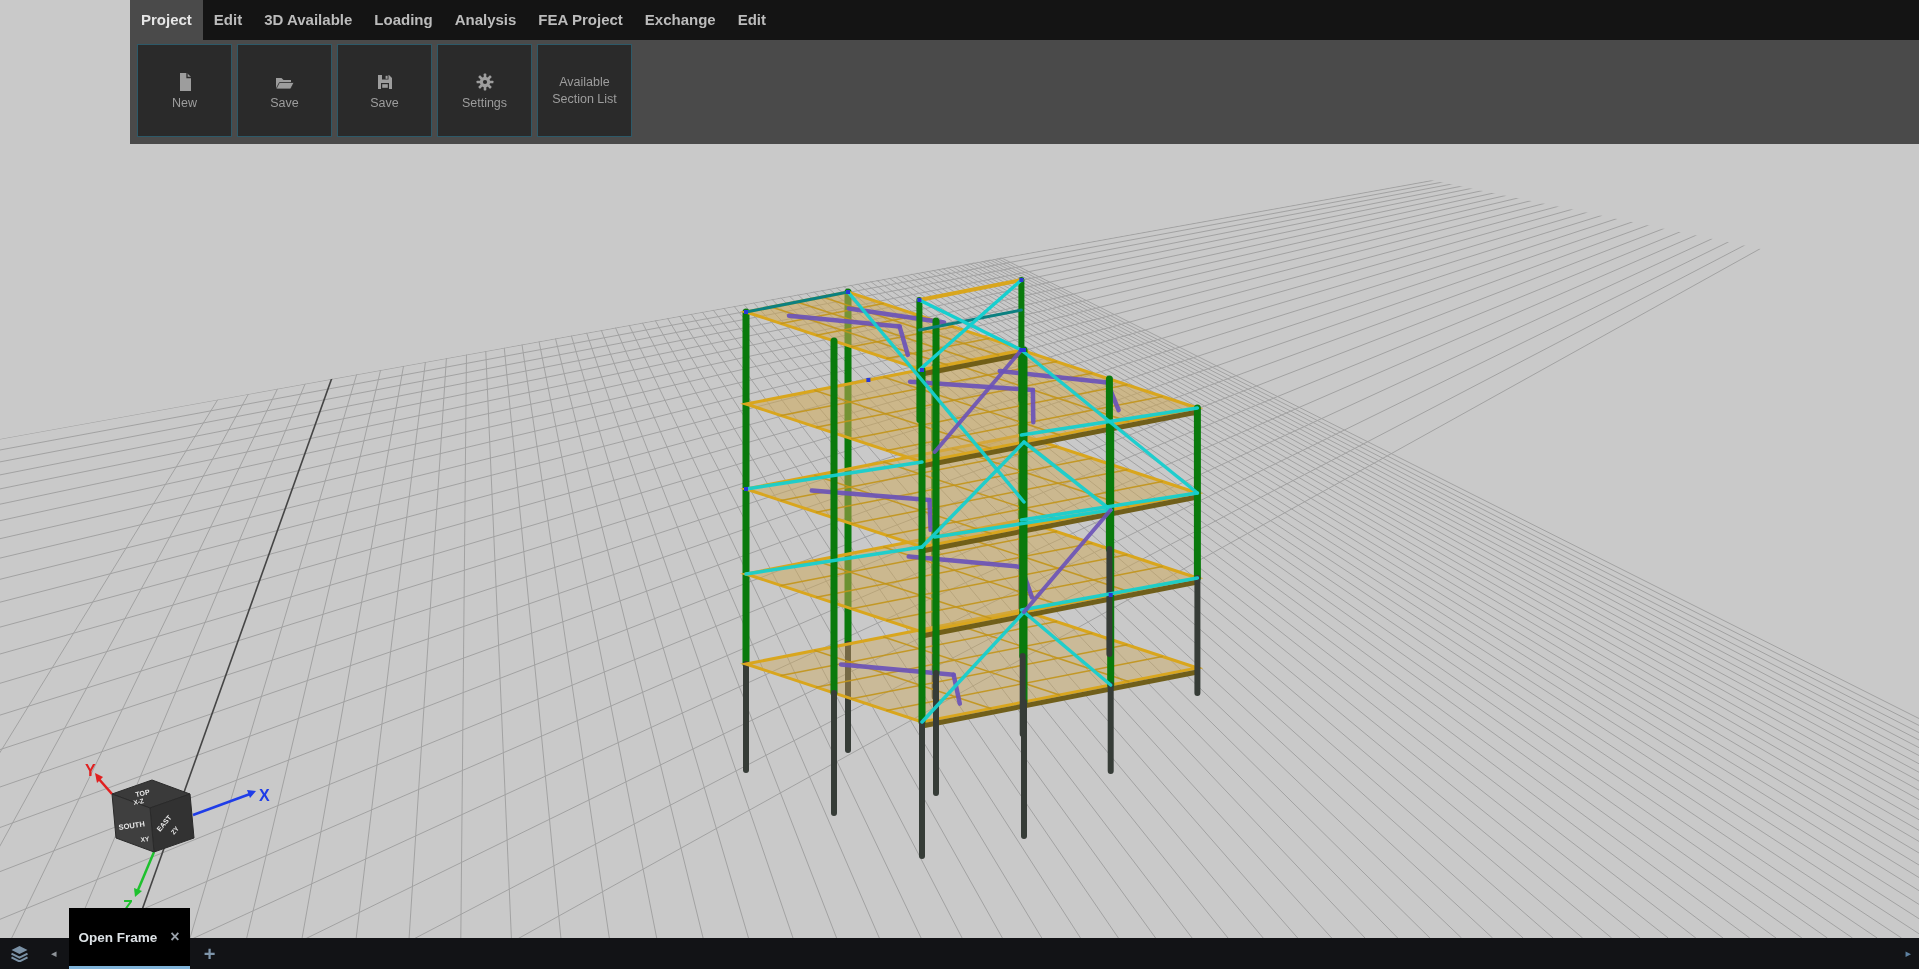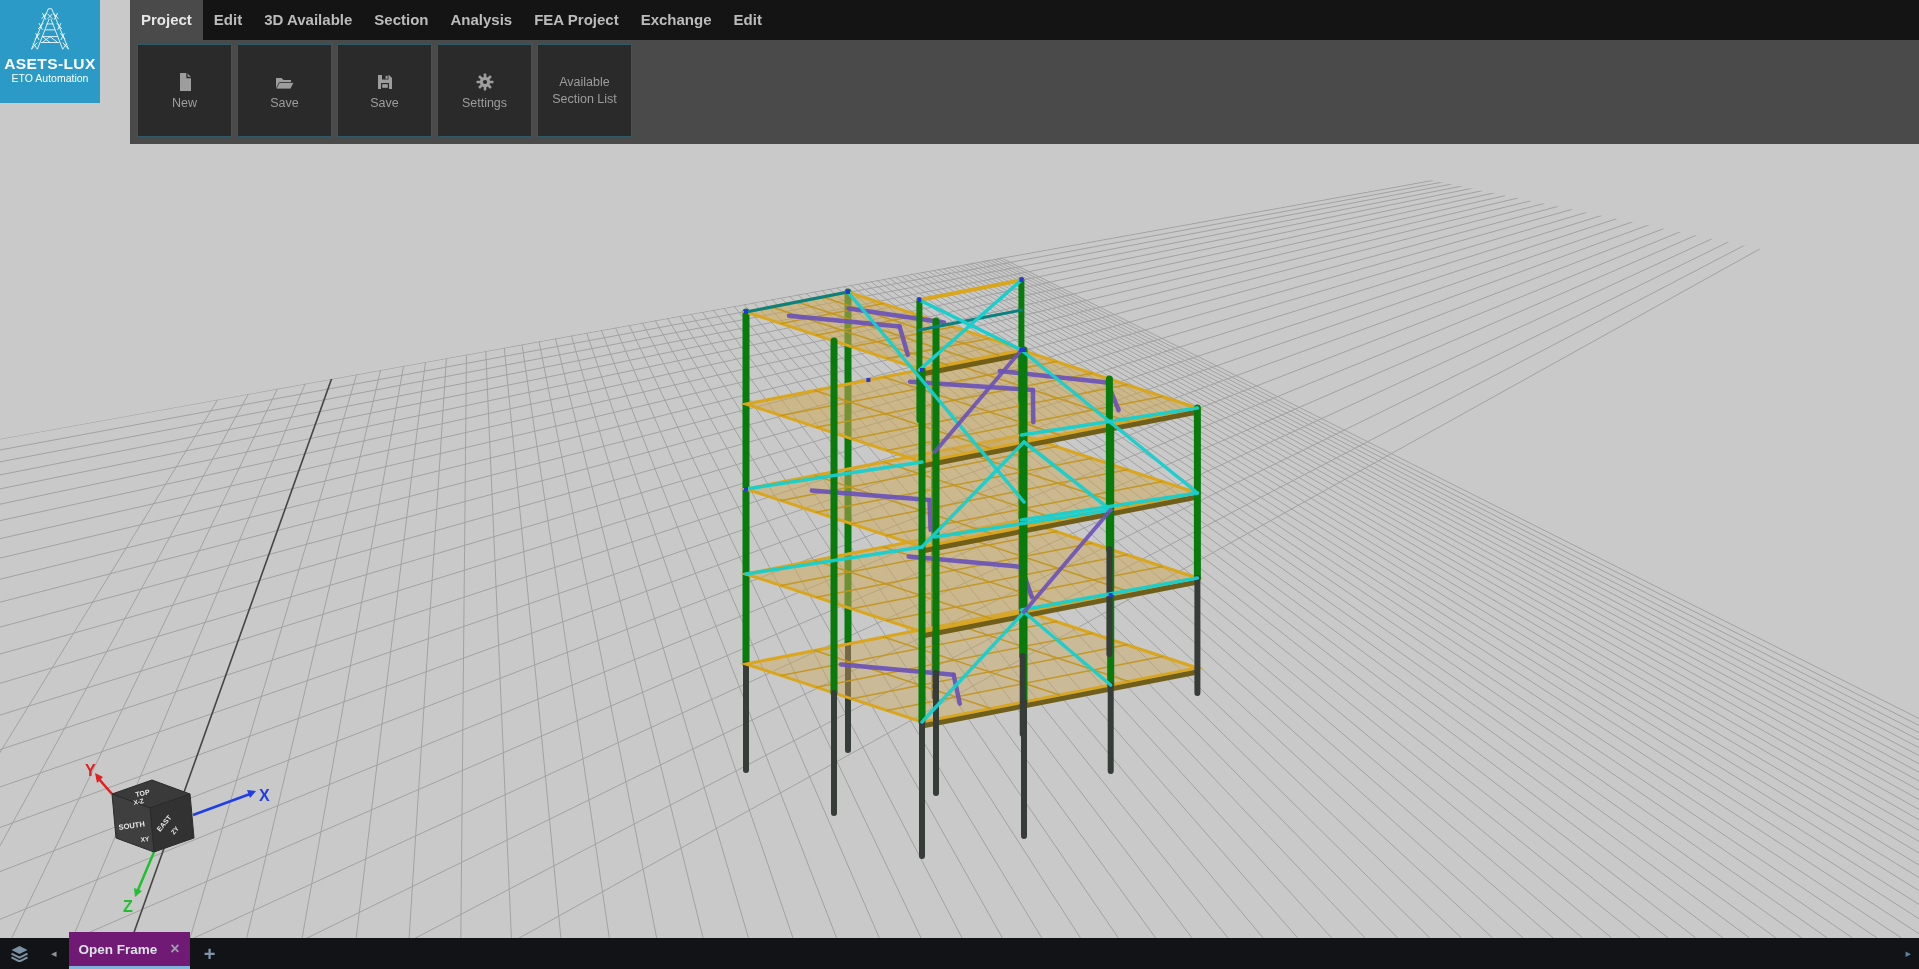--- a/index.html
+++ b/index.html
@@ -27,52 +27,38 @@
   .rbtn .rlabel{padding:0 4px;}
 
   
   #viewport{position:absolute;left:0;top:144px;width:1919px;height:794px;background:#c9c9c9;}
   #viewport svg{display:block;}
 
   
   #tabbar{position:absolute;left:0;bottom:0;width:100%;height:31px;background:#121316;display:flex;align-items:center;}
   .tb-layers{margin-left:10px;display:flex;align-items:center;}
   .tb-arrow{color:#8f949a;font-size:11px;margin-left:22px;cursor:default;}
-  .tab{height:26px;margin-left:12px;background:#701a75;border-bottom:3px solid #7fb3d9;
-       display:flex;align-items:center;padding:4px 10px;align-self:flex-end;cursor:default;}
+  .tab{height:26px;margin-left:12px;background:#000000;border-bottom:3px solid #7fb3d9;
+       display:flex;align-items:center;padding:16px 10px;align-self:flex-end;cursor:default;}
   .tab-label{color:#dde2e6;font-size:13.5px;font-weight:bold;white-space:nowrap;}
   .tab-close{color:#9aa2ab;font-size:16px;margin-left:13px;font-weight:bold;line-height:1;}
   .tb-add{color:#7e95aa;font-size:20px;margin-left:14px;font-weight:bold;line-height:1;cursor:default;}
   .tb-next{position:absolute;right:8px;color:#5d80a0;font-size:11px;cursor:default;}
 </style>
 </head>
 <body>
 
 <div class="app">
 
-  <div id="logo">
-    <svg width="54" height="52" viewBox="0 0 64 56">
-      <g stroke="#ffffff" stroke-width="1" fill="none">
-        <path d="M10 52 L30 4 L34 4 L54 52"></path>
-        <path d="M17 52 L31 16 M47 52 L33 16"></path>
-        <path d="M21 44 H43 M23 37 H41 M26 29 H38 M28 22 H36"></path>
-        <path d="M10 52 L17 44 M17 52 L12 45 M14 40 L20 33 M19 41 L15 33 M18 28 L24 21 M23 29 L19 21 M22 16 L28 9 M27 17 L23 9"></path>
-        <path d="M54 52 L47 44 M47 52 L52 45 M50 40 L44 33 M45 41 L49 33 M46 28 L40 21 M41 29 L45 21 M42 16 L36 9 M37 17 L41 9"></path>
-        <path d="M23 44 L32 37 L41 44 M23 37 L32 44 M29 10 L35 16 M35 10 L29 16"></path>
-      </g>
-    </svg>
-    <div class="logo-title">ASETS-LUX</div>
-    <div class="logo-sub">ETO Automation</div>
-  </div>
 
   <div id="menubar">
       <div class="menu-item active">Project</div>
       <div class="menu-item">Edit</div>
       <div class="menu-item">3D Available</div>
-      <div class="menu-item">Section</div>
+      <div class="menu-item">Loading</div>
       <div class="menu-item">Analysis</div>
       <div class="menu-item">FEA Project</div>
       <div class="menu-item">Exchange</div>
       <div class="menu-item">Edit</div>
     </div>
 
   <div id="ribbon">
     <div class="ribbon-buttons">
         <div class="rbtn">
           <span class="ricon">

